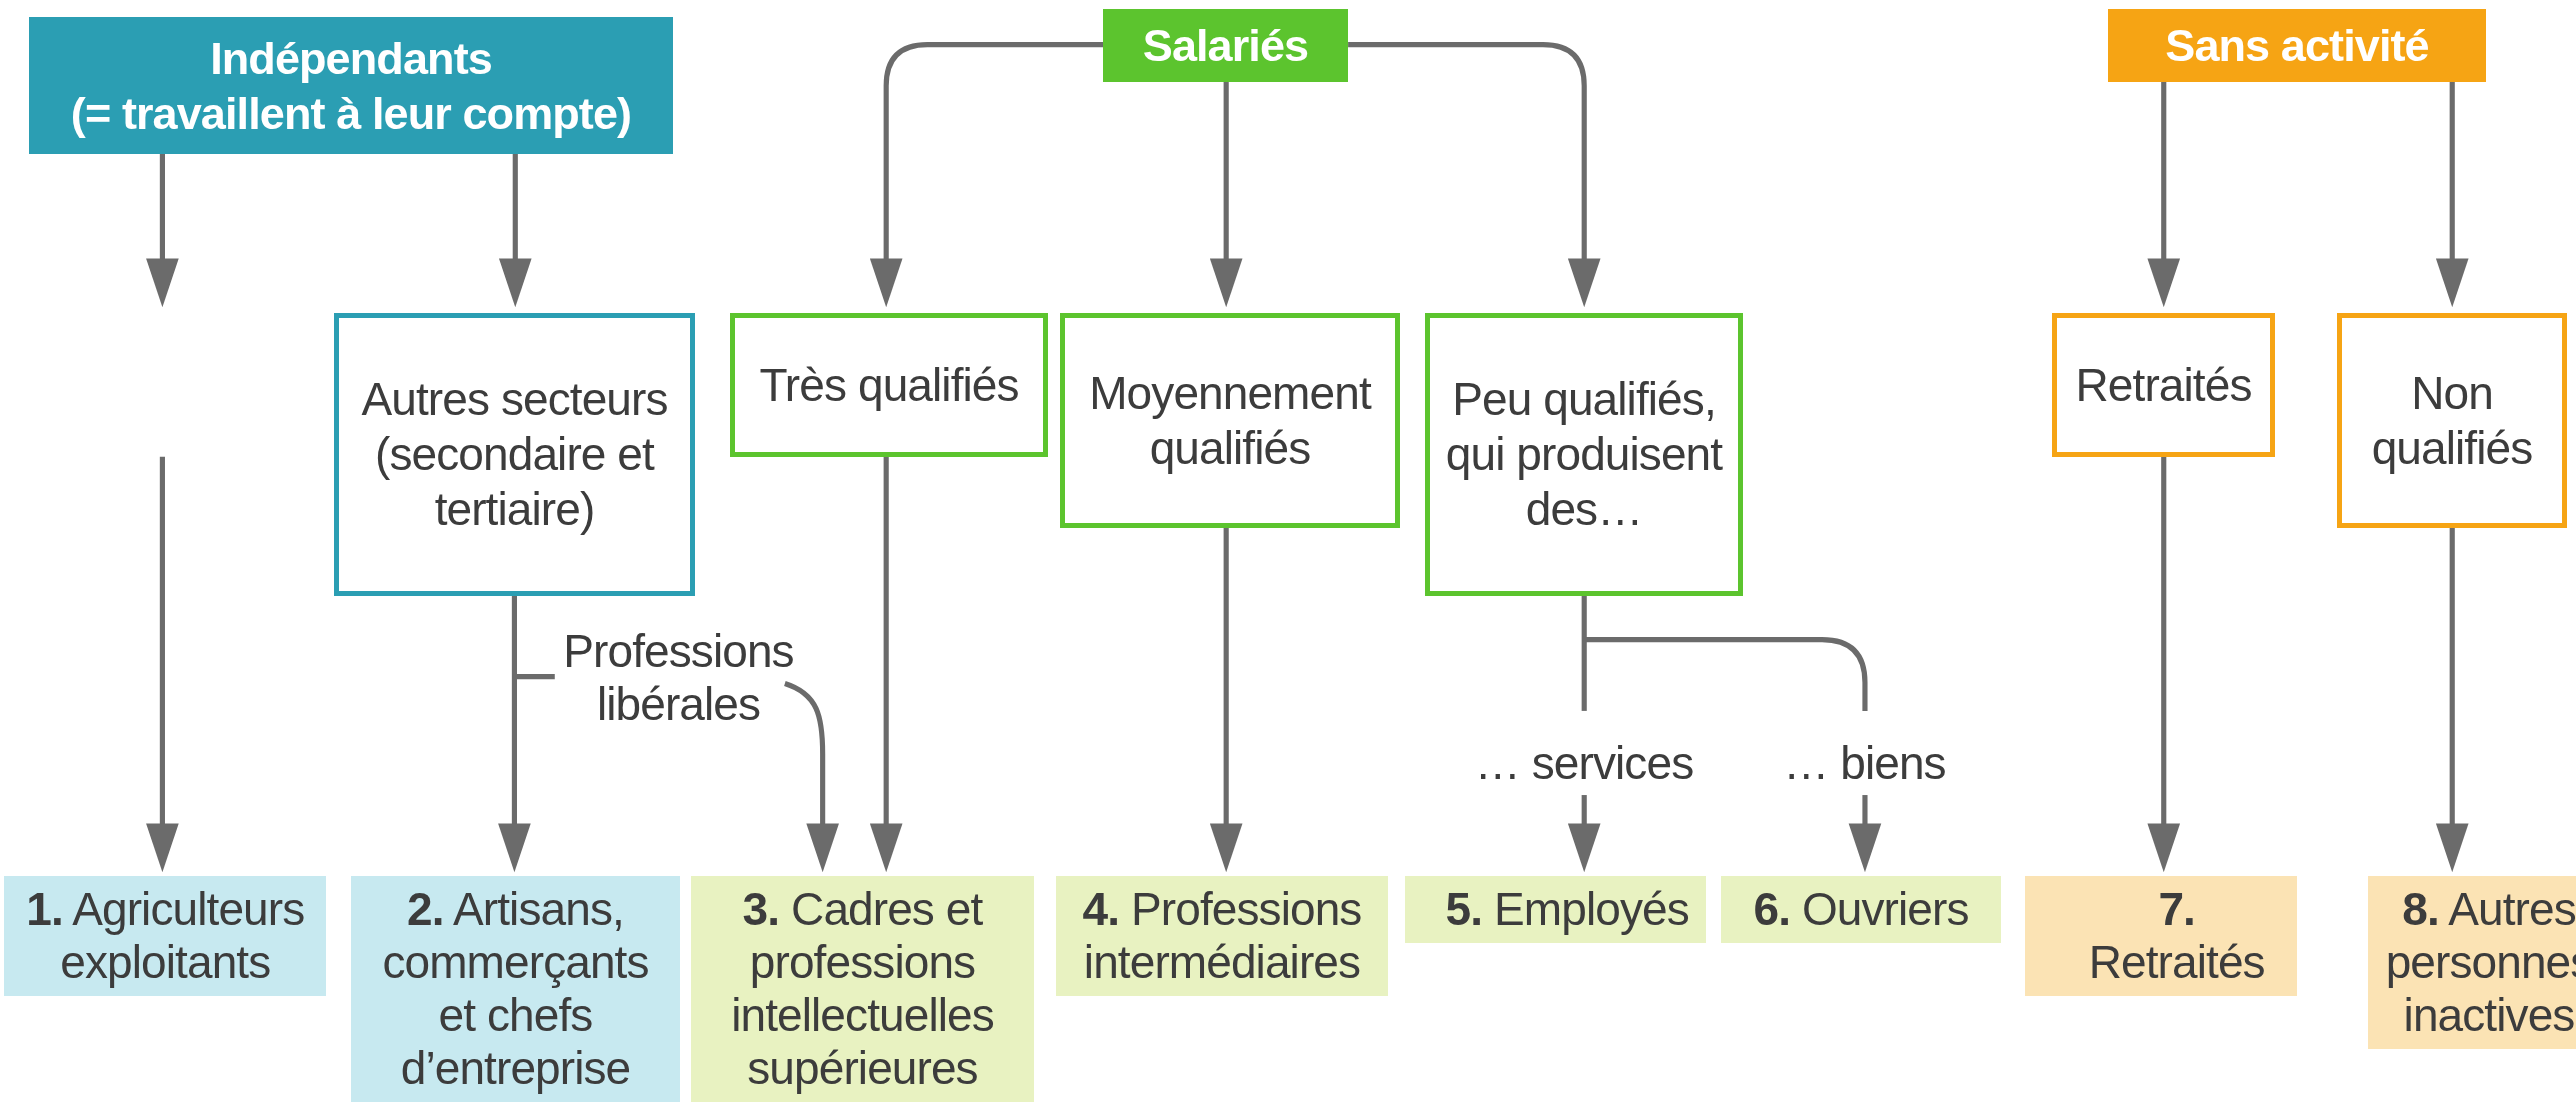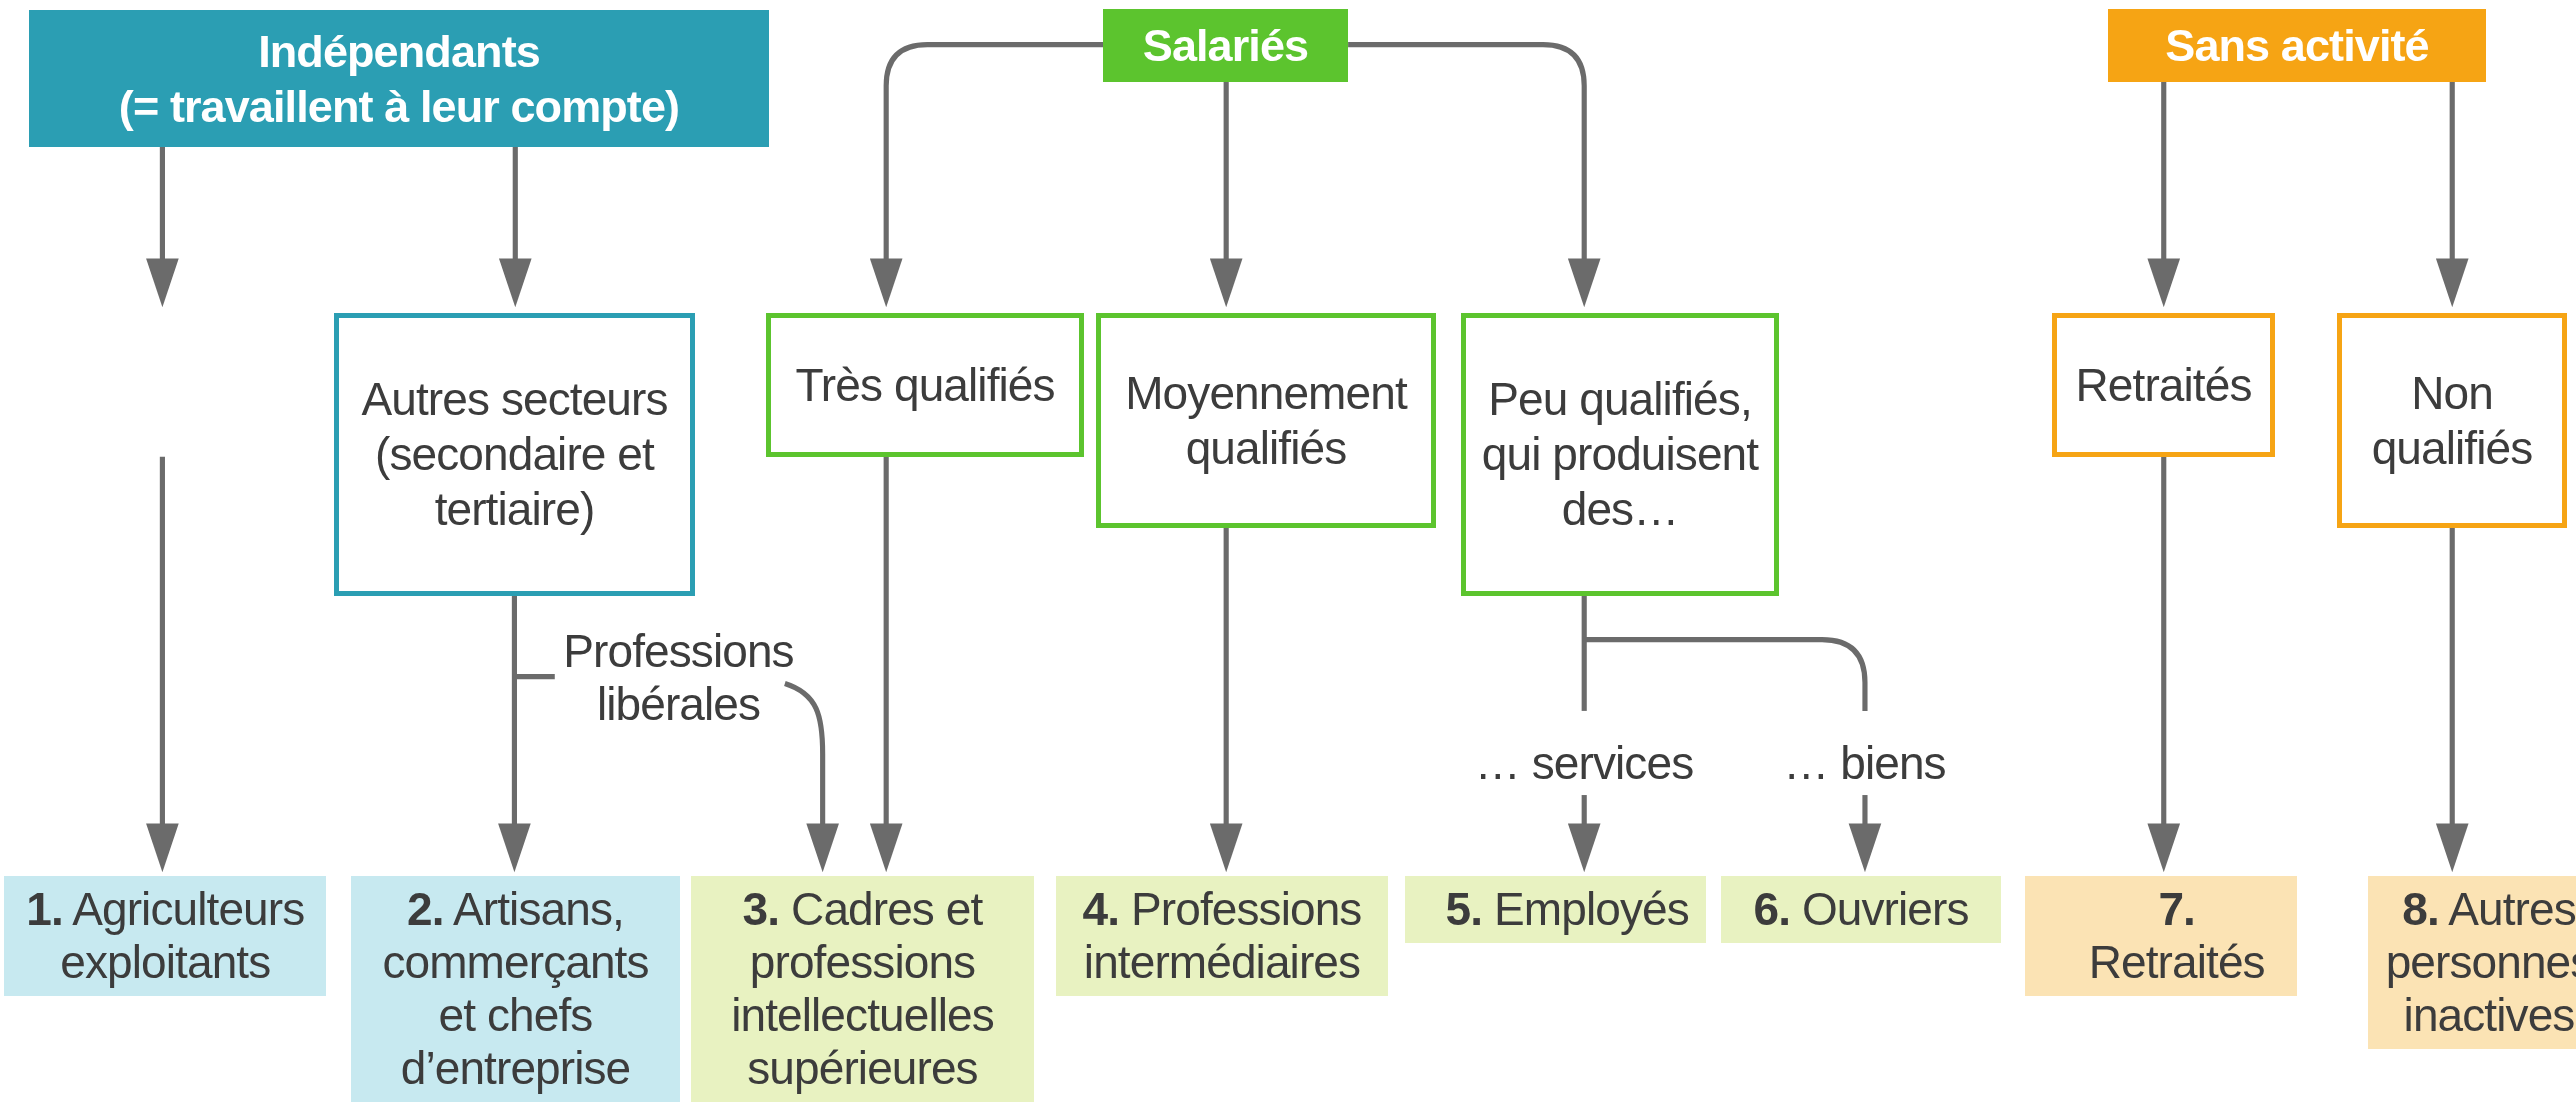--- a/index.html
+++ b/index.html
@@ -16,32 +16,32 @@
   svg.wires{position:absolute;left:0;top:0;width:2576px;height:1111px;}
   svg.wires path{fill:none;stroke:var(--line-gray);stroke-width:6px;}
   svg.wires polygon{fill:var(--line-gray);stroke:none;}
 
   .hdr{
     position:absolute;box-sizing:border-box;
     display:flex;align-items:center;justify-content:center;text-align:center;
     color:#ffffff;font-weight:bold;font-size:45px;line-height:55px;
     letter-spacing:-0.9px;white-space:pre-line;
   }
-  #h-ind {left:29px;  top:10px;width:740px;height:137px;background:var(--teal);}
+  #h-ind {left:29px;  top:17px;width:644px;height:137px;background:var(--teal);}
   #h-sal {left:1103px;top:8.6px;width:245px;height:73px; background:var(--green);}
   #h-sans{left:2108px;top:8.6px;width:378px;height:73px; background:var(--orange);}
 
   .lv2{
     position:absolute;box-sizing:border-box;background:#ffffff;
     display:flex;align-items:center;justify-content:center;text-align:center;
     font-size:46px;line-height:55px;letter-spacing:-0.9px;white-space:pre-line;
     border:5.2px solid var(--teal);
   }
   .bd-teal{border-color:var(--teal);}
-  .bd-green{border-color:var(--green);margin-left:36px;}
+  .bd-green{border-color:var(--green);}
   .bd-orange{border-color:var(--orange);}
   #l-agr {left:6.9px;   top:313px;width:311px;height:144px;}
   #l-aut {left:334px; top:313px;width:361px;height:283px;}
   #l-tre {left:730px; top:313px;width:318px;height:144px;}
   #l-moy {left:1060px;top:313px;width:340px;height:215px;}
   #l-peu {left:1425px;top:313px;width:318px;height:283px;}
   #l-ret {left:2052px;top:313px;width:223px;height:144px;}
   #l-non {left:2337px;top:313px;width:230px;height:215px;}
 
   .note{

